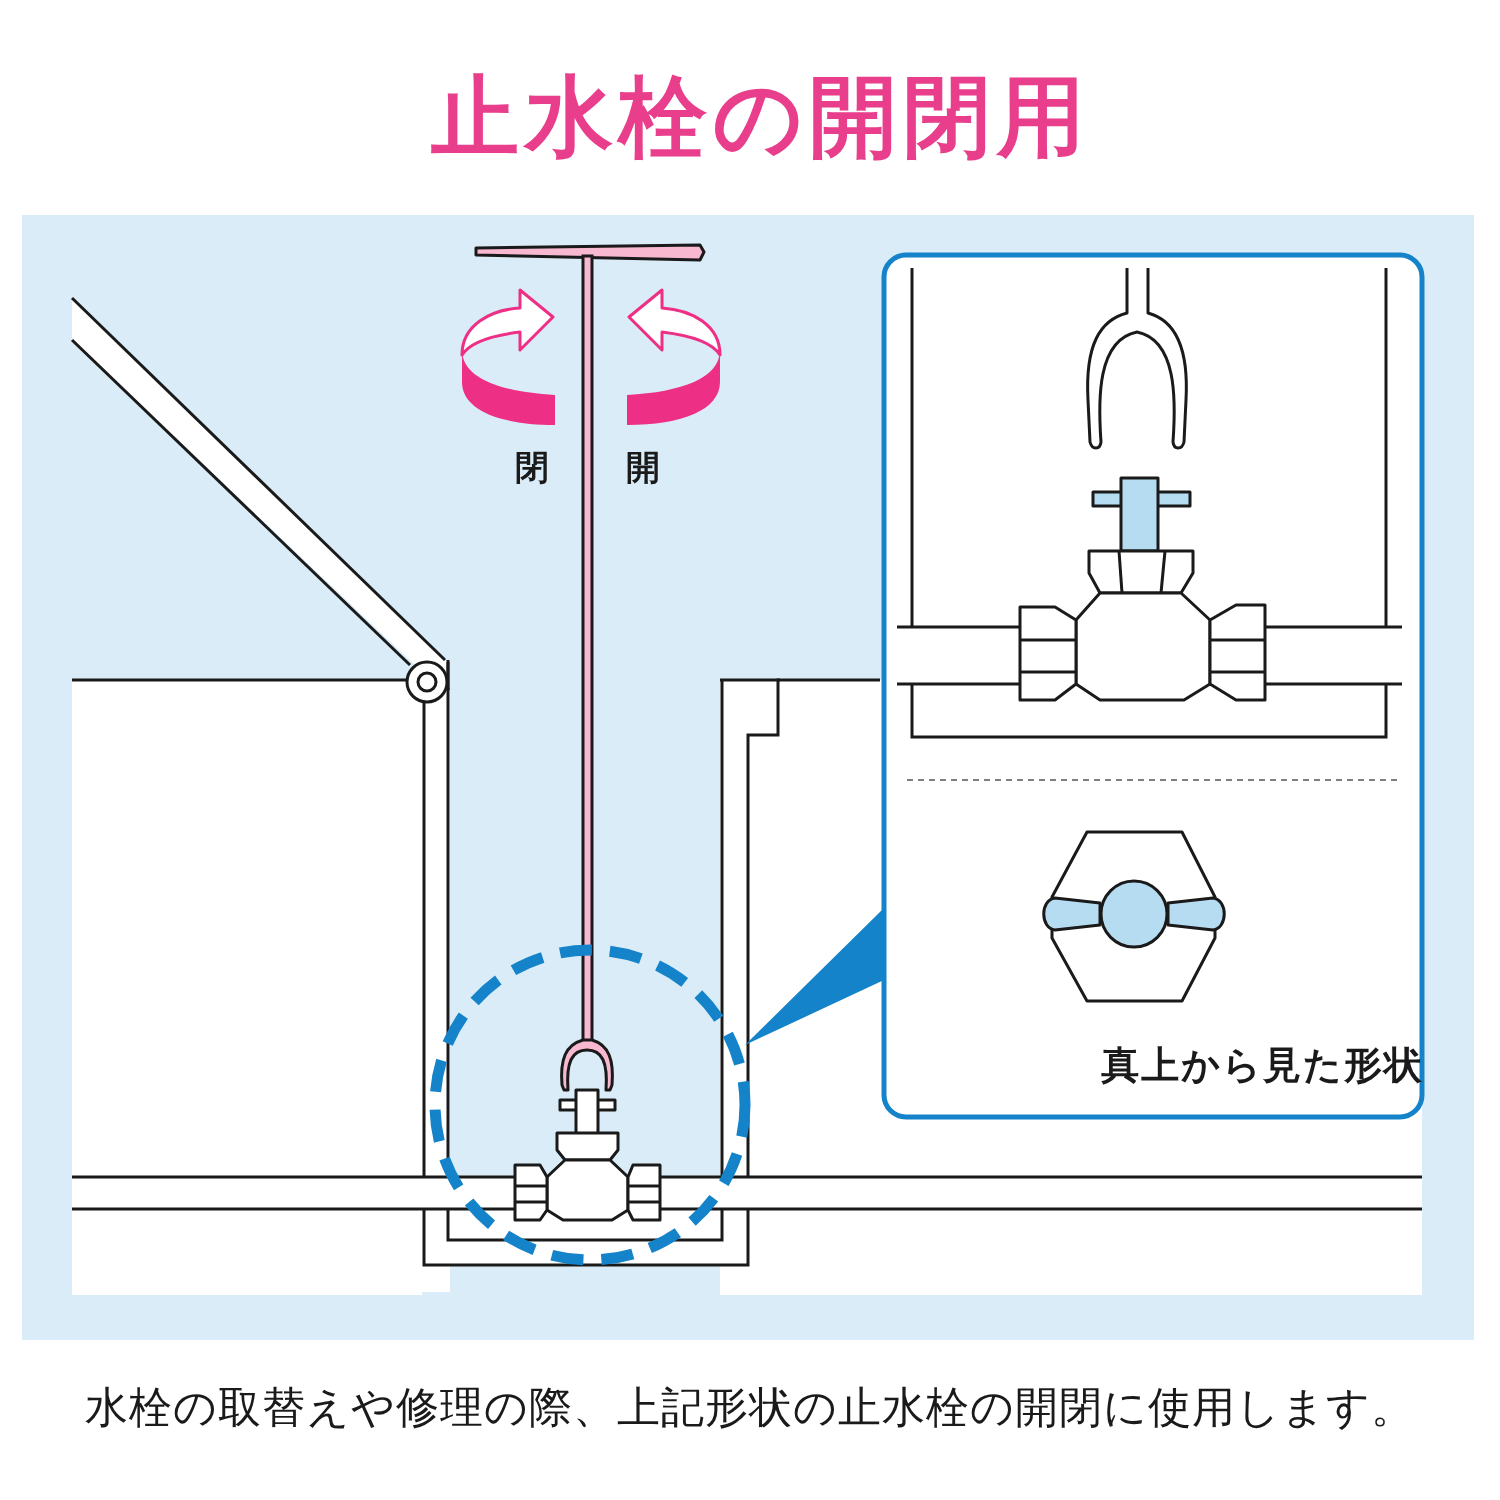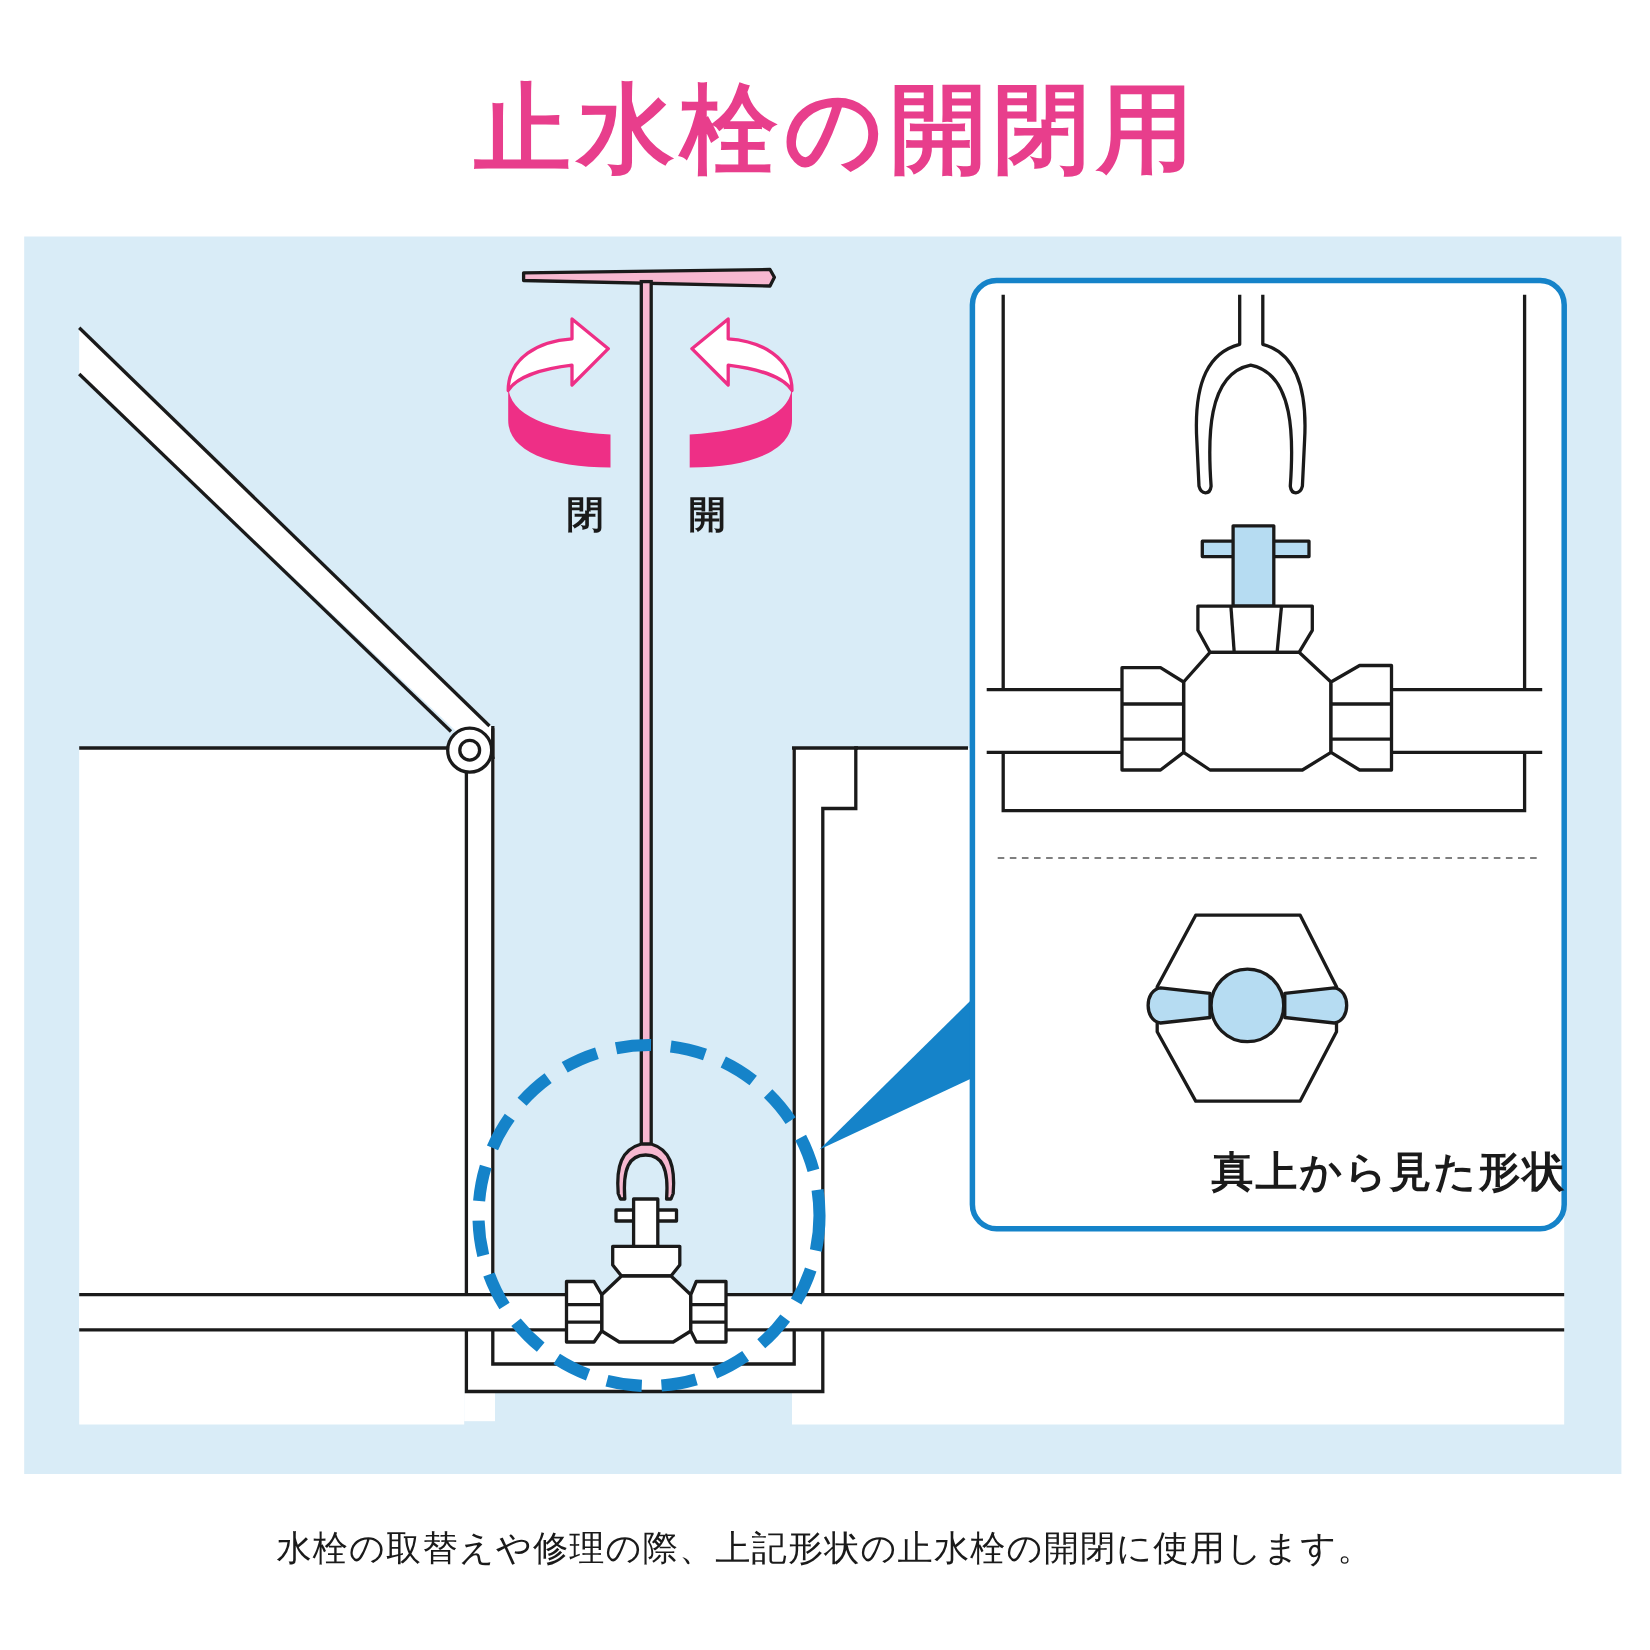--- a/index.html
+++ b/index.html
@@ -5,21 +5,21 @@
   html, body { margin: 0; padding: 0; background: #ffffff; }
   body { width: 1500px; height: 1500px; position: relative; overflow: hidden; font-family: "DejaVu Sans", sans-serif; }
   .title {
     position: absolute; left: 0; top: 62px; width: 1500px; text-align: center;
     font-size: 88px; font-weight: bold; color: #e83e8c; letter-spacing: 6px; line-height: 110px; padding-left: 11px;
   }
   .panel { position: absolute; left: 22px; top: 215px; width: 1452px; height: 1125px; background: #d9ecf7; }
   svg.scene { position: absolute; left: 0; top: 0; }
   .caption {
     position: absolute; left: 0; top: 1372px; width: 1500px; text-align: center;
-    font-size: 32px; color: #1a1a1a; line-height: 70px; letter-spacing: 1px;
+    font-size: 43px; color: #1a1a1a; line-height: 70px; letter-spacing: 1px;
   }
   .rot-label { position: absolute; font-size: 34px; font-weight: bold; color: #1a1a1a; }
   .inset-label { position: absolute; left: 884px; top: 1040px; width: 540px; text-align: right; font-size: 38px; font-weight: bold; color: #1a1a1a; letter-spacing: 2px; }
 </style>
 </head>
 <body>
 
 <div class="title">止水栓の開閉用</div>
 
 <div class="panel"></div>

